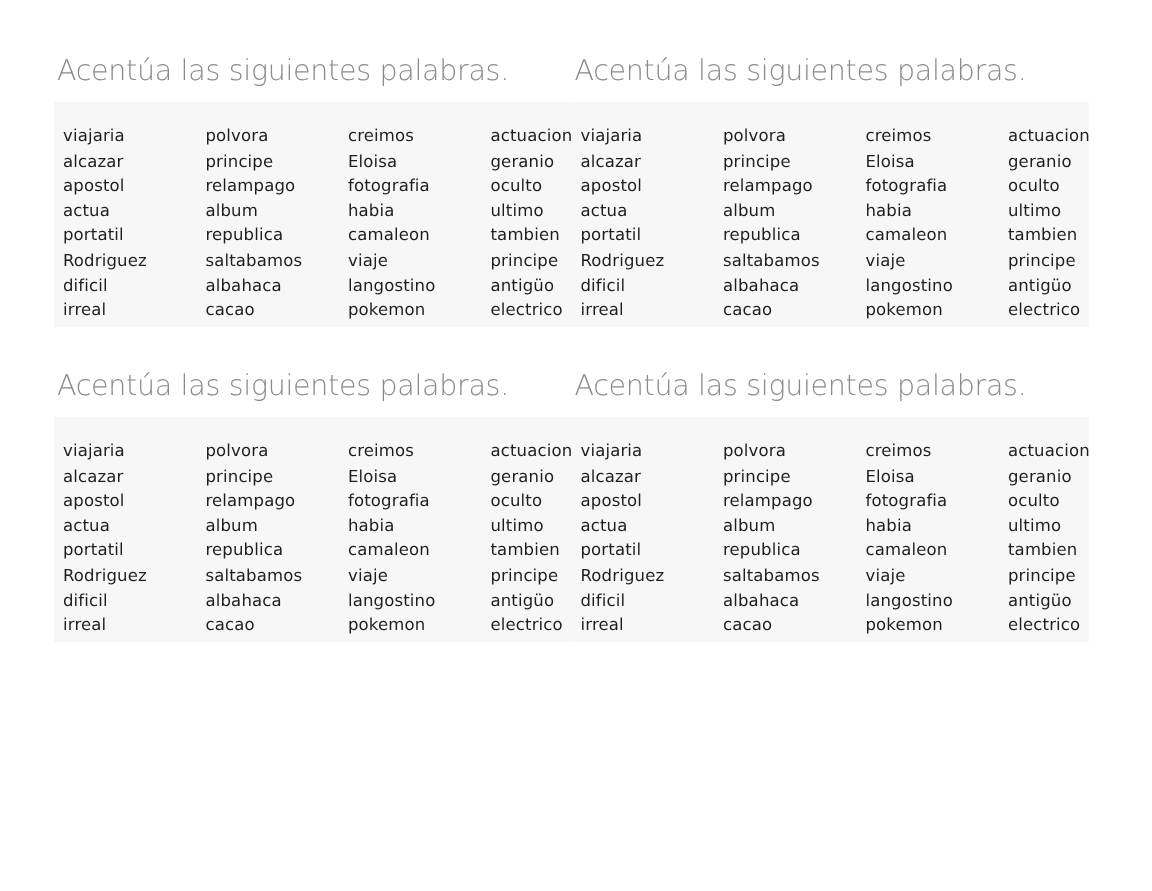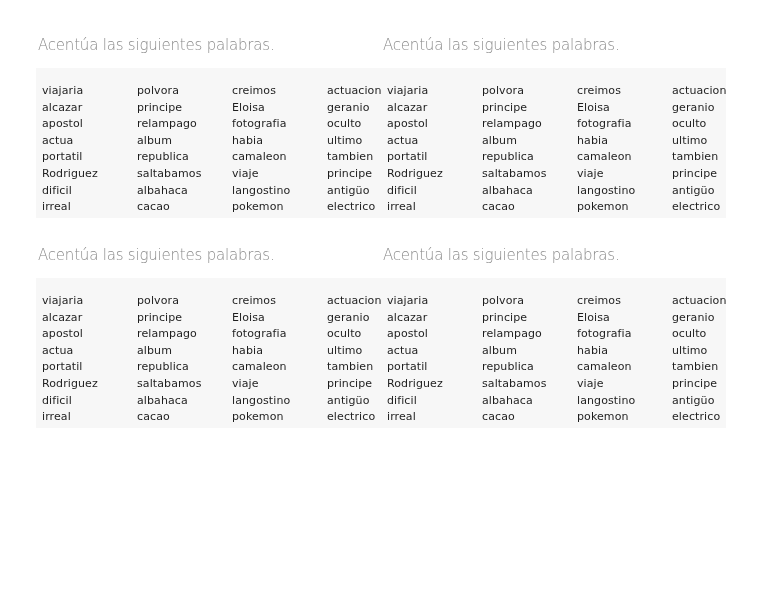--- a/index.html
+++ b/index.html
@@ -18,21 +18,21 @@
       width: 345px;
       height: 185px;
     }
     .ws-title {
       position: absolute;
       left: 2px;
       top: 4px;
       margin: 0;
       font-family: "DejaVu Sans", sans-serif;
       font-weight: 200;
-      font-size: 15px;
+      font-size: 19px;
       letter-spacing: -0.2px;
       color: #8a8a8a;
       white-space: nowrap;
     }
     .ws-grid-bg {
       position: absolute;
       left: 0;
       top: 36px;
       width: 345px;
       height: 150px;

